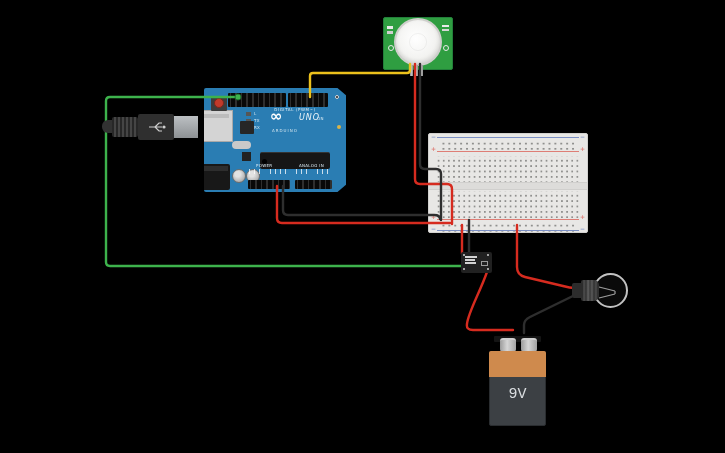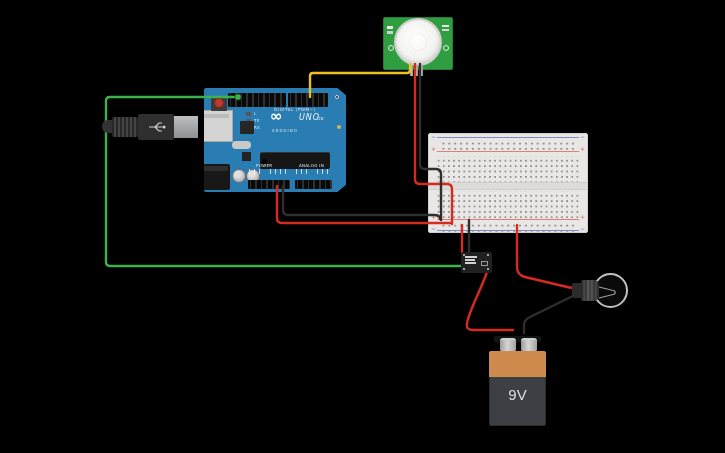--- a/index.html
+++ b/index.html
@@ -85,21 +85,21 @@
   svg.filament{left:0;top:0;width:64px;height:42px;}
 
   
   .battery{left:489px;top:335px;width:57px;height:91px;z-index:2;}
   .bat-cap{left:5px;top:1px;width:47px;height:6px;background:#141414;border-radius:1px;}
   .term{top:3px;width:16px;height:14px;border-radius:3px;border-top:2px solid #cfcfcf;
         background:linear-gradient(90deg,#9b9b9b,#d6d6d6 45%,#a2a2a2);}
   .bat-body{left:0;top:16px;width:57px;height:75px;background:#3c4044;border:1px solid #2a2d30;border-radius:2px;}
   .bat-band{left:0;top:16px;width:57px;height:26px;background:#cf8a4d;border-radius:2px 2px 0 0;}
   .bat-label{left:0;top:52px;width:57px;text-align:center;color:#dadde0;
-             font-family:Liberation Sans, sans-serif;font-size:15px;line-height:1;}
+             font-family:Liberation Mono, monospace;font-size:15px;line-height:1;}
 
   
   .usb-cable{left:100px;top:112px;width:100px;height:30px;z-index:6;}
   .cab-tip{left:2px;top:8px;width:12px;height:13px;background:#323232;border-radius:6px 2px 2px 6px;}
   .cab-rib{left:12px;top:5px;width:26px;height:20px;border-radius:2px;
            background:repeating-linear-gradient(90deg,#272727 0 2px,#454545 2px 4px);}
   .cab-plug{left:38px;top:2px;width:36px;height:26px;background:#2f2f2f;border-radius:2px;}
   .cab-metal{left:74px;top:4px;width:24px;height:22px;background:linear-gradient(#bcc0c3,#8d9194);}
   svg.trident{left:8px;top:7px;width:22px;height:12px;}
 </style>

